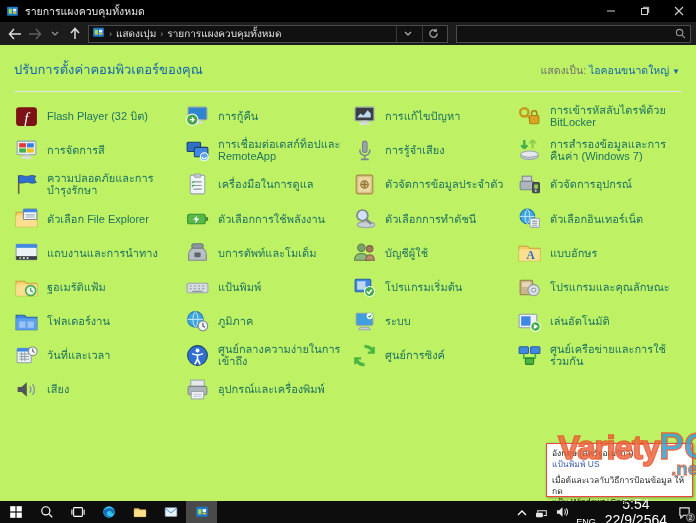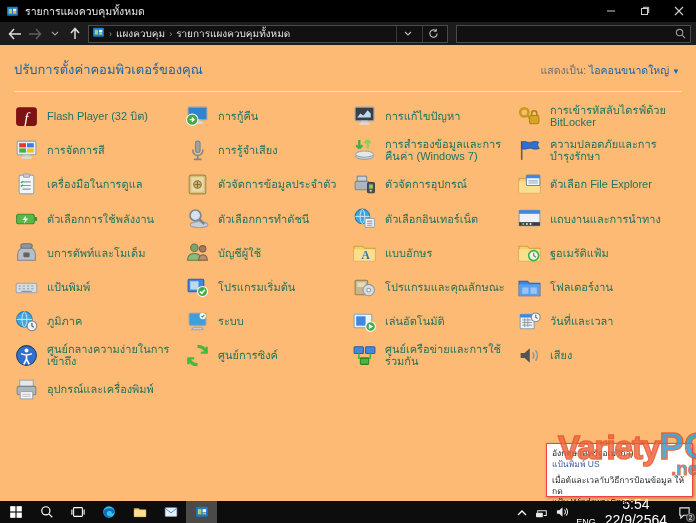--- a/index.html
+++ b/index.html
@@ -24,21 +24,21 @@
   .toolbar{position:absolute;top:22px;left:0;right:0;height:23px;background:#1c1c1c;display:flex;align-items:center;padding:0 5px;}
   .nav-btn{width:20px;height:20px;display:flex;align-items:center;justify-content:center;}
   .addr{height:18px;flex:1;margin-left:3px;border:1px solid #4b4b4b;background:#111;display:flex;align-items:center;color:#e4e4e4;font-size:10px;padding:0 3px;gap:4px;}
   .crumb-sep{color:#9a9a9a;font-size:9px;}
   .addr-spacer{flex:1;}
   .addr-btn{width:22px;height:16px;display:flex;align-items:center;justify-content:center;border-left:1px solid #3a3a3a;}
   .searchbox{width:235px;height:18px;margin-left:8px;border:1px solid #4b4b4b;background:#111;display:flex;align-items:center;padding:0 4px;}
   .searchbox input{flex:1;background:transparent;border:none;outline:none;color:#ddd;font-size:10px;min-width:0;}
 
   
-  .content{position:absolute;top:45px;left:0;right:0;bottom:22px;background:#fdba74;}
+  .content{position:absolute;top:45px;left:0;right:0;bottom:22px;background:#bef264;}
   .content-header{display:flex;align-items:baseline;margin:14px 16px 0 14px;}
   .page-title{color:var(--header-title);font-size:13px;}
   .view-by{margin-left:auto;font-size:10.5px;color:#6d6d6d;}
   .view-by .vlink{color:var(--view-link);}
   .view-by .caret{color:var(--view-link);font-size:8px;}
   .divider{border-top:1px solid #e4e4e4;margin:11px 14px 0 14px;}
   .grid{display:grid;grid-template-columns:171px 167px 165px 1fr;grid-auto-rows:34.2px;align-items:center;margin:7px 0 0 14px;}
   .cell{display:flex;align-items:center;gap:8px;padding-right:8px;cursor:pointer;}
   .cell .ic{flex:0 0 25px;height:25px;display:flex;align-items:center;justify-content:center;}
   .cell .label{color:var(--item-link);font-size:11px;line-height:1.12;max-width:128px;}
@@ -121,21 +121,21 @@
       </svg>
   </span>
   <div class="addr">
     <span class="app-icon"><svg viewBox="0 0 24 24" width="13" height="13" aria-hidden="true">
           <rect x="2" y="3" width="20" height="17" rx="2" fill="#1e78c8"></rect>
           <rect x="5" y="7" width="6" height="9" fill="#9fd468"></rect>
           <rect x="13" y="7" width="6" height="5" fill="#eaf3fb"></rect>
           <rect x="13" y="13" width="6" height="3" fill="#f2c01d"></rect>
         </svg></span>
     <span class="crumb-sep">›</span>
-    <span>แผงควบคุม</span>
+    <span>แสดงเปุม</span>
     <span class="crumb-sep">›</span>
     <span>รายการแผงควบคุมทั้งหมด</span>
     <span class="addr-spacer"></span>
     <span class="addr-btn">
       <svg width="8" height="6" viewBox="0 0 8 6">
           <path d="M1 1l3 3 3-3" stroke="#b5b5b5" stroke-width="1.2" fill="none"></path>
         </svg>
     </span>
     <span class="addr-btn">
       <svg width="11" height="11" viewBox="0 0 12 12">
@@ -217,20 +217,31 @@
             <rect x="12.5" y="10" width="6.5" height="4" fill="#f2c01d"></rect>
             <rect x="9" y="16" width="6" height="2" fill="#c6ccd2"></rect>
             <rect x="7" y="18" width="10" height="2" rx="1" fill="#d9dde1"></rect>
           </svg>
         </span>
         <span class="label">การจัดการสี</span>
       </div>
       <div class="cell">
         <span class="ic">
           <svg viewBox="0 0 24 24" width="25" height="25" aria-hidden="true">
+            <rect x="2" y="4" width="13" height="9" rx="1" fill="#2f6fc4" stroke="#1c3f6e"></rect>
+            <rect x="9" y="9" width="13" height="9" rx="1" fill="#3f87e0" stroke="#1c3f6e"></rect>
+            <circle cx="18.5" cy="18" r="3.8" fill="#5aa6e8" stroke="#fff"></circle>
+            <path d="M16.5 18a2 2 0 0 0 4 0" stroke="#fff" fill="none"></path>
+          </svg>
+        </span>
+        <span class="label">การเชื่อมต่อเดสก์ท็อปและ RemoteApp</span>
+      </div>
+      <div class="cell">
+        <span class="ic">
+          <svg viewBox="0 0 24 24" width="25" height="25" aria-hidden="true">
             <rect x="10" y="3" width="4.5" height="11" rx="2.2" fill="#9aa2a8" stroke="#7d868d"></rect>
             <path d="M7.5 11v1a4.8 4.8 0 0 0 9.6 0v-1" stroke="#7d868d" stroke-width="1.5" fill="none"></path>
             <path d="M12.2 17v3M8.5 20.5h7.5" stroke="#7d868d" stroke-width="1.5"></path>
           </svg>
         </span>
         <span class="label">การรู้จำเสียง</span>
       </div>
       <div class="cell">
         <span class="ic">
           <svg viewBox="0 0 24 24" width="25" height="25" aria-hidden="true">

